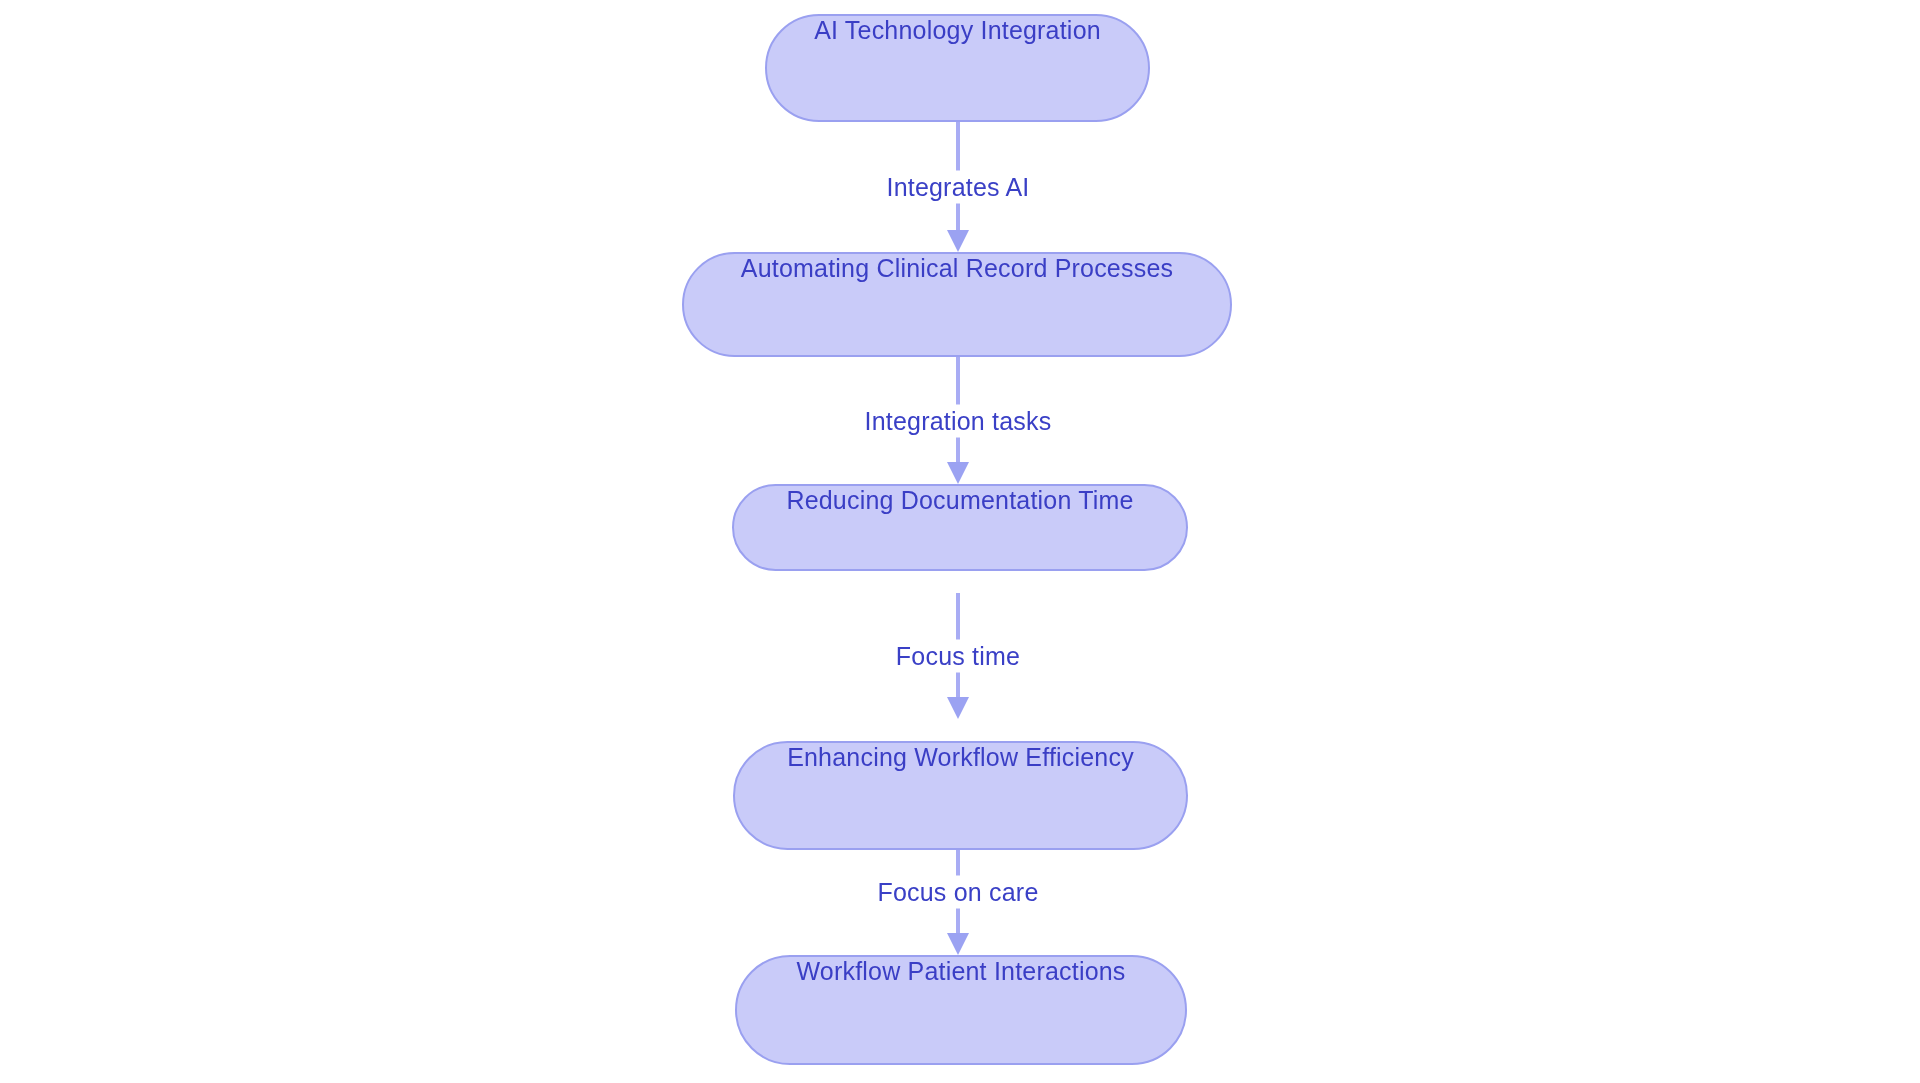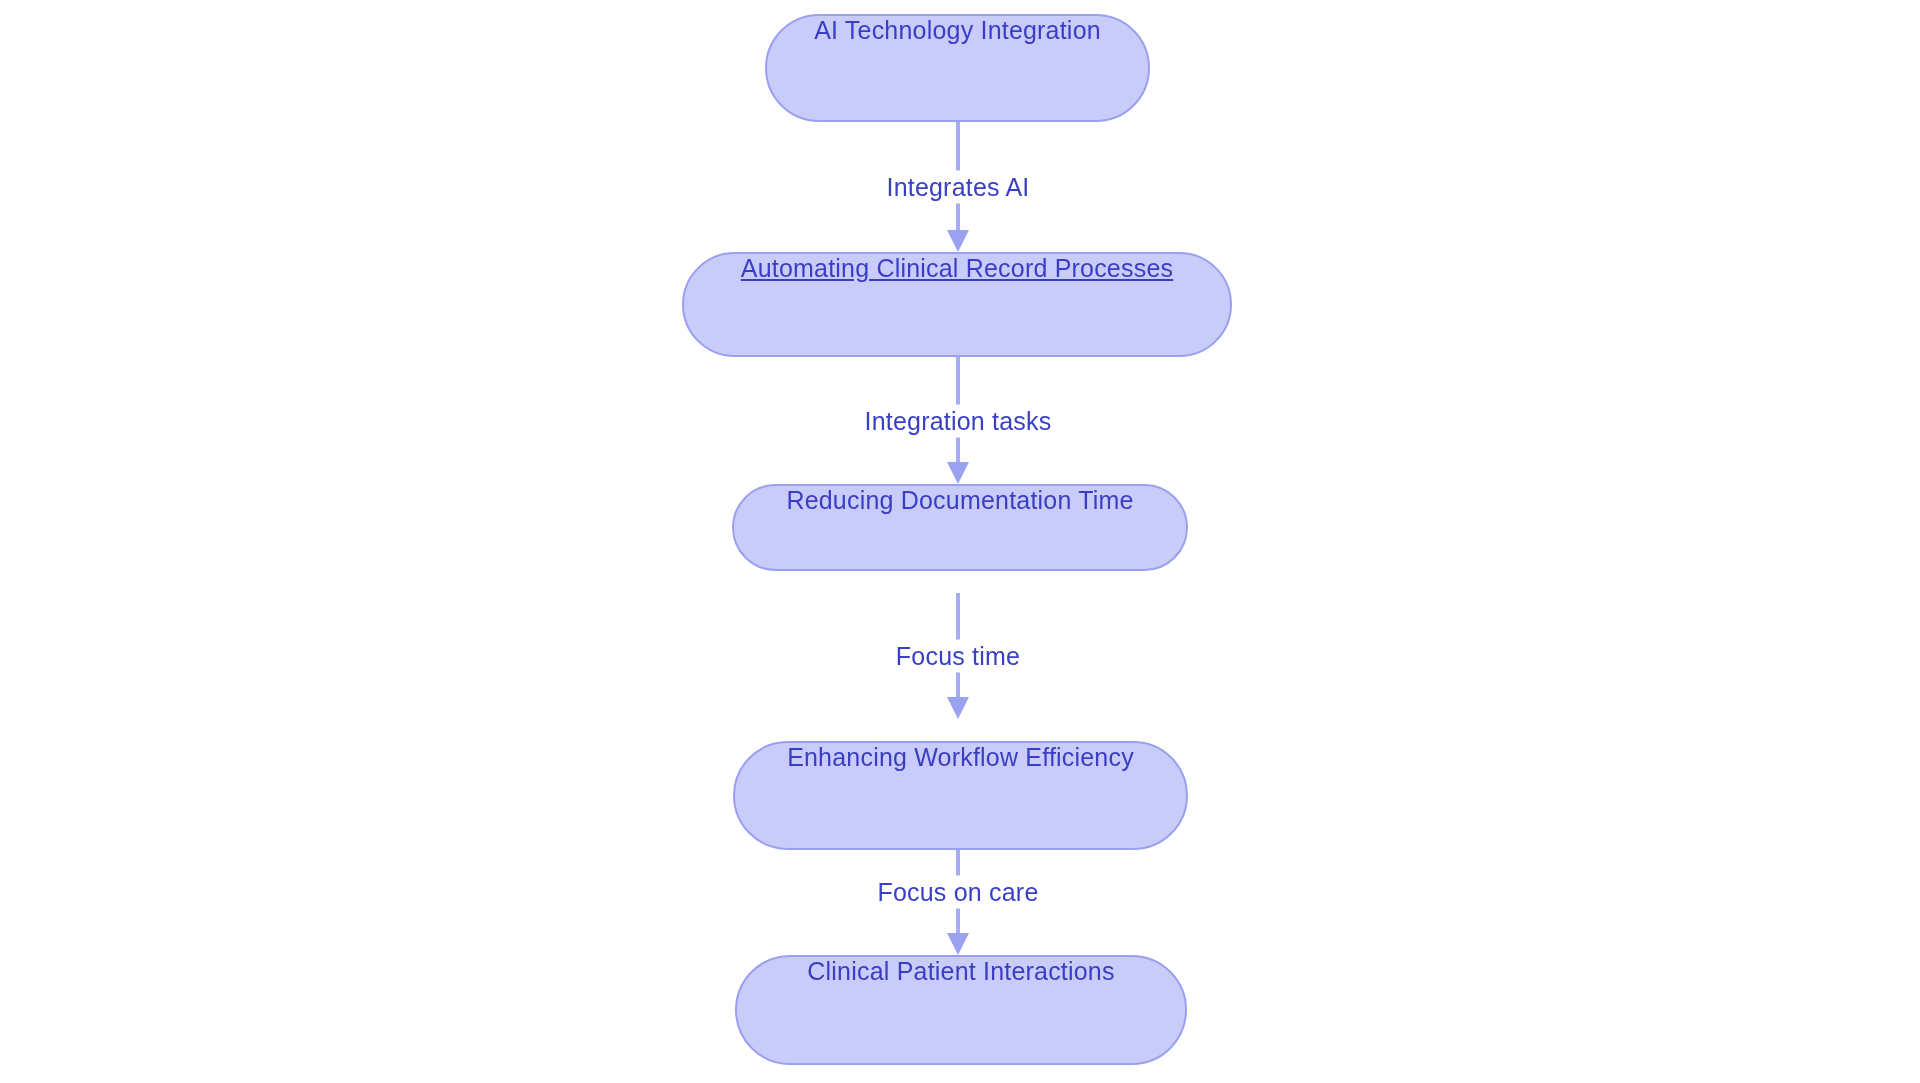--- a/index.html
+++ b/index.html
@@ -24,21 +24,21 @@
     box-sizing: border-box;
     background: var(--node-fill, #c9cbf9);
     border: 2px solid var(--node-border, #9aa0f0);
     border-radius: 60px;
     color: var(--node-text, #3a3ec5);
     font-size: 25px;
     letter-spacing: 0.2px;
     white-space: nowrap;
   }
   #n1 { left: 765px; top: 14px;  width: 385px; height: 108px; }
-  #n2 { left: 682px; top: 252px; width: 550px; height: 105px; text-decoration: underline; }
+  #n2 { left: 682px; top: 252px; width: 550px; height: 105px; }
   #n3 { left: 732px; top: 484px; width: 456px; height: 87px; }
   #n4 { left: 733px; top: 741px; width: 455px; height: 109px; }
   #n5 { left: 735px; top: 955px; width: 452px; height: 110px; }
 
   
   .edge { position: absolute; left: 958px; width: 0; }
   #e1 { top: 122px; height: 130px; }
   #e2 { top: 357px; height: 127px; }
   #e3 { top: 593px; height: 126px; }
   #e4 { top: 829px; height: 126px; }
@@ -109,16 +109,16 @@
   <div class="node" id="n2">
     <span>Automating Clinical Record Processes</span>
   </div>
   <div class="node" id="n3">
     <span>Reducing Documentation Time</span>
   </div>
   <div class="node" id="n4">
     <span>Enhancing Workflow Efficiency</span>
   </div>
   <div class="node" id="n5">
-    <span>Clinical Patient Interactions</span>
+    <span>Workflow Patient Interactions</span>
   </div>
 
 </div>
 
 </body></html>

